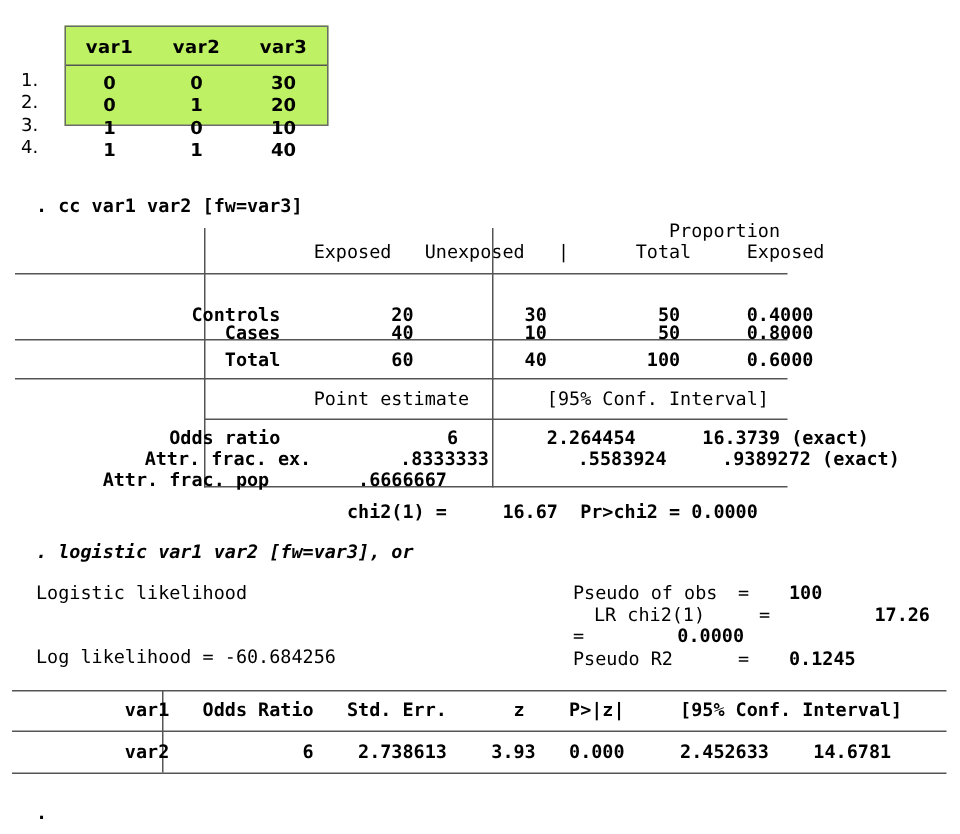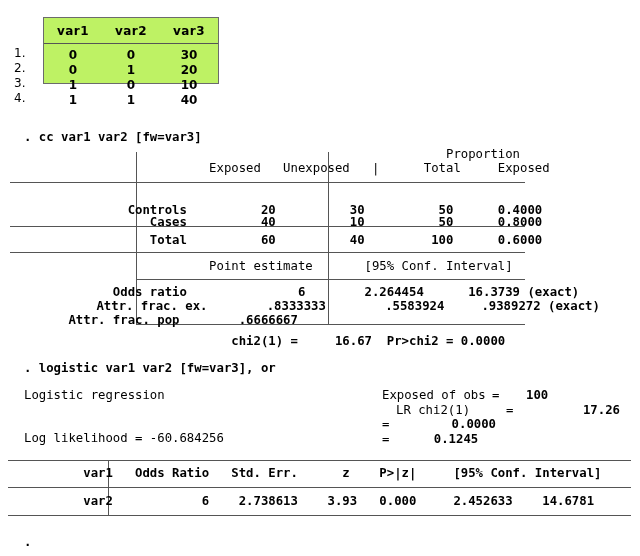--- a/index.html
+++ b/index.html
@@ -160,43 +160,44 @@
 <div class="hr" style="left:136px; top:324px; width:389px;"></div>
 <div class="vr" style="left:136px; top:252px; height:73px;"></div>
 <div class="vr" style="left:328px; top:252px; height:73px;"></div>
 
 <div class="line b" style="position:absolute; left:0; top:285px;">            Odds ratio               6        2.264454      16.3739 (exact)</div>
 <div class="line b" style="position:absolute; left:16px; top:299px;margin-left:12px;">      Attr. frac. ex.        .8333333        .5583924     .9389272 (exact)</div>
 <div class="line b" style="position:absolute; left:0; top:313px;">      Attr. frac. pop        .6666667</div>
 
 <div class="line b" style="position:absolute; left:0; top:334px;">                            chi2(1) =     16.67  Pr&gt;chi2 = 0.0000</div>
 
-<div class="line b" style="position:absolute; left:0; top:361px;">. logistic var1 var2 [fw=var3], or</div>
-
-<div class="line" style="position:absolute; left:0; top:388px;">Logistic regression</div>
+<div class="line b" style="position:absolute; left:0; top:361px;font-style:italic;">. logistic var1 var2 [fw=var3], or</div>
+
+<div class="line" style="position:absolute; left:0; top:388px;">Logistic likelihood</div>
 <div class="line" style="position:absolute; left:0; top:431px;">Log likelihood = -60.684256</div>
 
 <div style="position:absolute; left:382px; top:388px;">
   <div style="display:flex; line-height:14.6px;">
-    <span class="mono" style="width:110px; display:inline-block;">Exposed of obs</span>
+    <span class="mono" style="width:110px; display:inline-block;">Pseudo of obs</span>
     <span class="mono" style="width:34px; display:inline-block;">=</span>
     <span class="mono b" style="width:80px; display:inline-block; text-align:left;">100</span>
   </div>
   <div style="display:flex; line-height:14.6px;">
     <span class="mono" style="width:110px; display:inline-block;margin-left:14px;">LR chi2(1)</span>
     <span class="mono" style="width:34px; display:inline-block;">=</span>
     <span class="mono b" style="width:80px; display:inline-block; text-align:right;">17.26</span>
   </div>
   <div style="display:flex; line-height:14.6px;">
     <span class="mono" style="width:34px; display:inline-block;">=</span>
     <span class="mono b" style="width:80px; display:inline-block; text-align:right;">0.0000</span>
   </div>
   <div style="display:flex; line-height:14.6px;">
-    <span class="mono" style="width:34px; display:inline-block;">=</span>
-    <span class="mono b" style="width:80px; display:inline-block; text-align:center;">0.1245</span>
+    <span class="mono" style="width:110px; display:inline-block;">Pseudo R2</span>
+    <span class="mono" style="width:34px; display:inline-block;">=</span>
+    <span class="mono b" style="width:80px; display:inline-block; text-align:left;">0.1245</span>
   </div>
 </div>
 
 <div class="hr" style="left:8px; top:460px; width:623px;"></div>
 <div class="hr" style="left:8px; top:487px; width:623px;"></div>
 <div class="hr" style="left:8px; top:515px; width:623px;"></div>
 <div class="vr" style="left:108px; top:460px; height:55px;"></div>
 
 <div class="line b" style="position:absolute; left:0; top:466px;">        var1   Odds Ratio   Std. Err.      z    P&gt;|z|     [95% Conf. Interval]</div>
 <div class="line b" style="position:absolute; left:0; top:494px;">        var2            6    2.738613    3.93   0.000     2.452633    14.6781</div>

